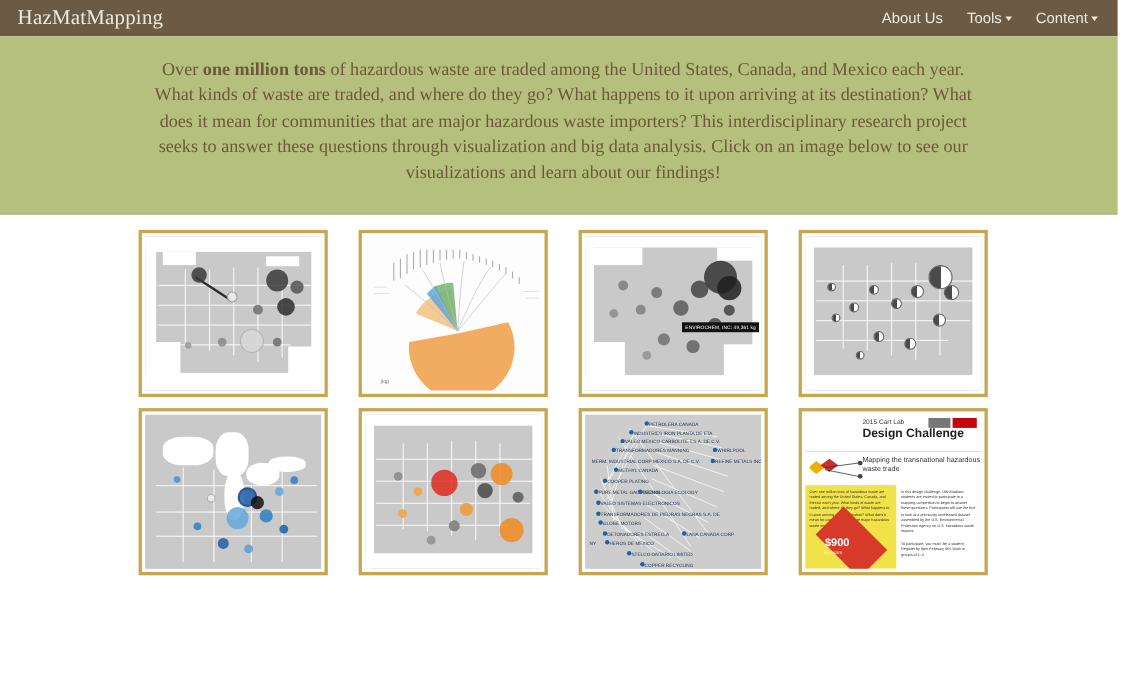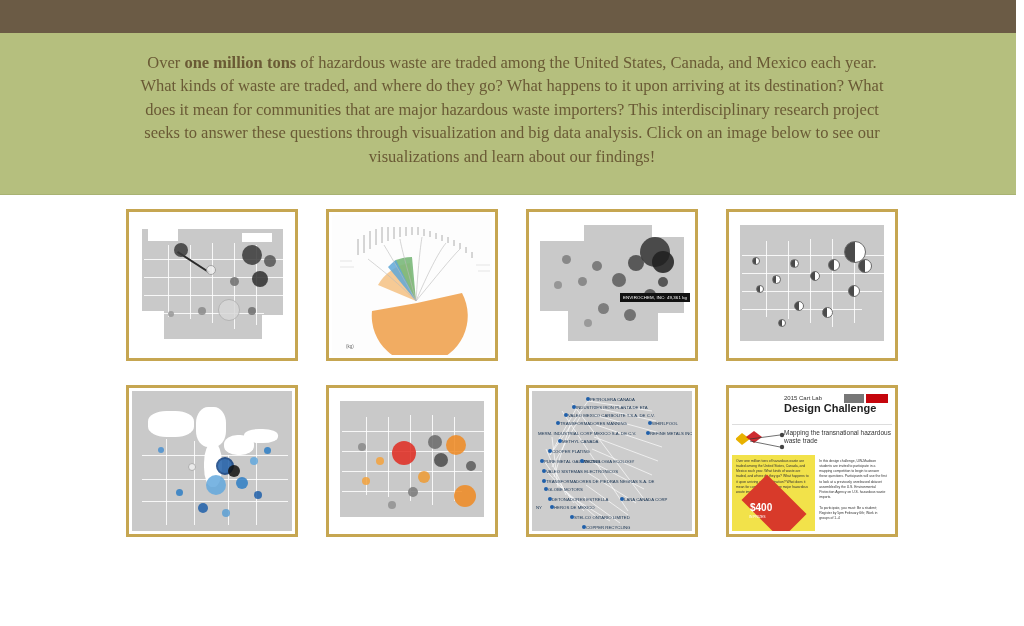--- a/index.html
+++ b/index.html
@@ -80,21 +80,21 @@
   .hero-body b { font-weight: bold; }
 
   
   .gallery {
     padding: 14px 120px 10px 120px;
   }
   .grid-row {
     display: flex;
     justify-content: center;
     gap: 28px;
-    margin-bottom: 24px;
+    margin-bottom: 10px;
   }
   .thumb {
     width: 172px;
     height: 152px;
     border: 3px solid #c6a651;
     background: #ffffff;
     padding: 3px;
     cursor: pointer;
     position: relative;
     overflow: hidden;
@@ -216,20 +216,32 @@
     position: absolute; top:0; right:0; width: 8px; height: 626px;
     background: #ffffff;
   }
 </style>
 </head>
 <body>
 
 <div id="page">
 
   <div class="navbar">
+    <div class="brand">HazMatMapping</div>
+    <div class="nav-right">
+      <div class="nav-item">
+        <span>About Us</span>
+      </div>
+      <div class="nav-item">
+        <span>Tools</span><span class="caret"></span>
+      </div>
+      <div class="nav-item">
+        <span>Content</span><span class="caret"></span>
+      </div>
+    </div>
   </div>
 
   <div class="hero">
     <p class="hero-body"><span>Over </span><b>one million tons</b><span> of hazardous waste are traded among the United States, Canada, and Mexico each year. What kinds of waste are traded, and where do they go? What happens to it upon arriving at its destination? What does it mean for communities that are major hazardous waste importers? This interdisciplinary research project seeks to answer these questions through visualization and big data analysis. Click on an image below to see our visualizations and learn about our findings!</span></p>
   </div>
 
   <div class="gallery">
 
     <div class="grid-row">
 
@@ -531,21 +543,21 @@
               <polygon points="6,4 14,10 6,16 -1,10" fill="#e8b100"></polygon>
               <polygon points="18,2 26,8 18,14 10,8" fill="#c5050c" opacity="0.85"></polygon>
               <line x1="14" y1="10" x2="44" y2="6" stroke="#333" stroke-width="0.7"></line>
               <line x1="14" y1="12" x2="44" y2="18" stroke="#333" stroke-width="0.7"></line>
               <circle cx="46" cy="6" r="2.2" fill="#444"></circle>
               <circle cx="46" cy="18" r="2.2" fill="#444"></circle>
             </svg>
             <div class="poster-left">
               <div class="poster-p">Over one million tons of hazardous waste are traded among the United States, Canada, and Mexico each year. What kinds of waste are traded, and where do they go? What happens to it upon arriving at its destination? What does it mean for communities that are major hazardous waste importers?</div>
               <div class="poster-prize"></div>
-              <div class="poster-prize-txt">$400</div>
+              <div class="poster-prize-txt">$900</div>
               <div class="poster-prize-sub">IN PRIZES</div>
             </div>
             <div class="poster-right">
               <div class="poster-p">In this design challenge, UW-Madison students are invited to participate in a mapping competition to begin to answer these questions. Participants will use the first to look at a previously unreleased dataset assembled by the U.S. Environmental Protection Agency on U.S. hazardous waste imports.</div>
               <div class="poster-p" style="margin-top:6px;">To participate, you must: Be a student; Register by 5pm February 6th; Work in groups of 1–4</div>
             </div>
           </div>
         </div>
       </div>
 

